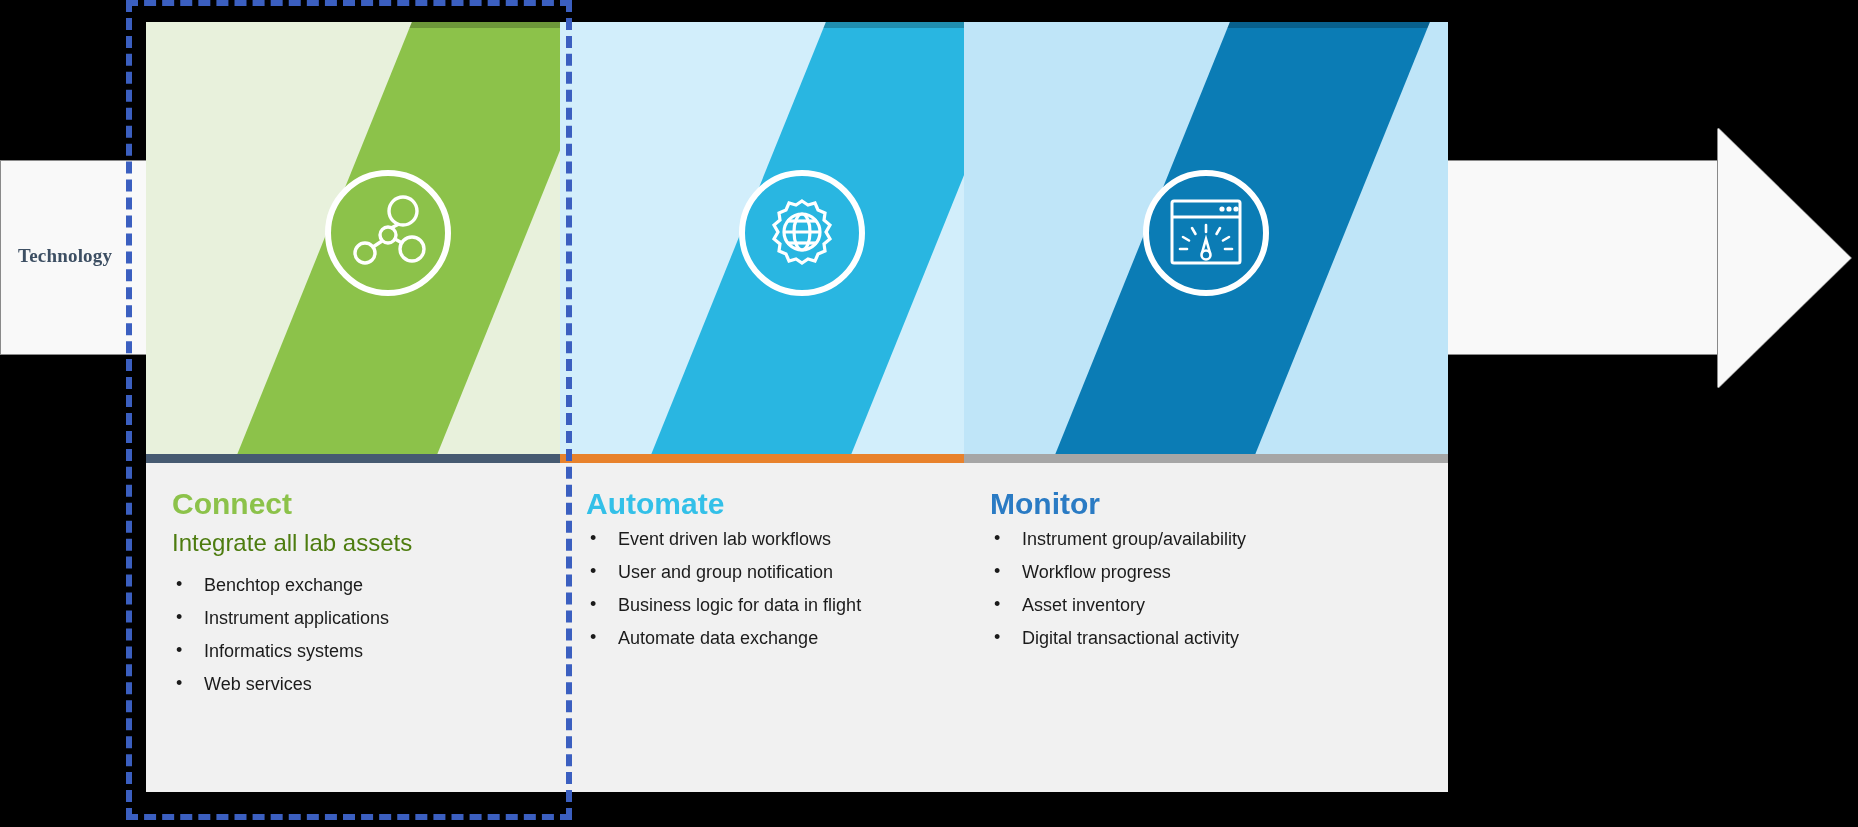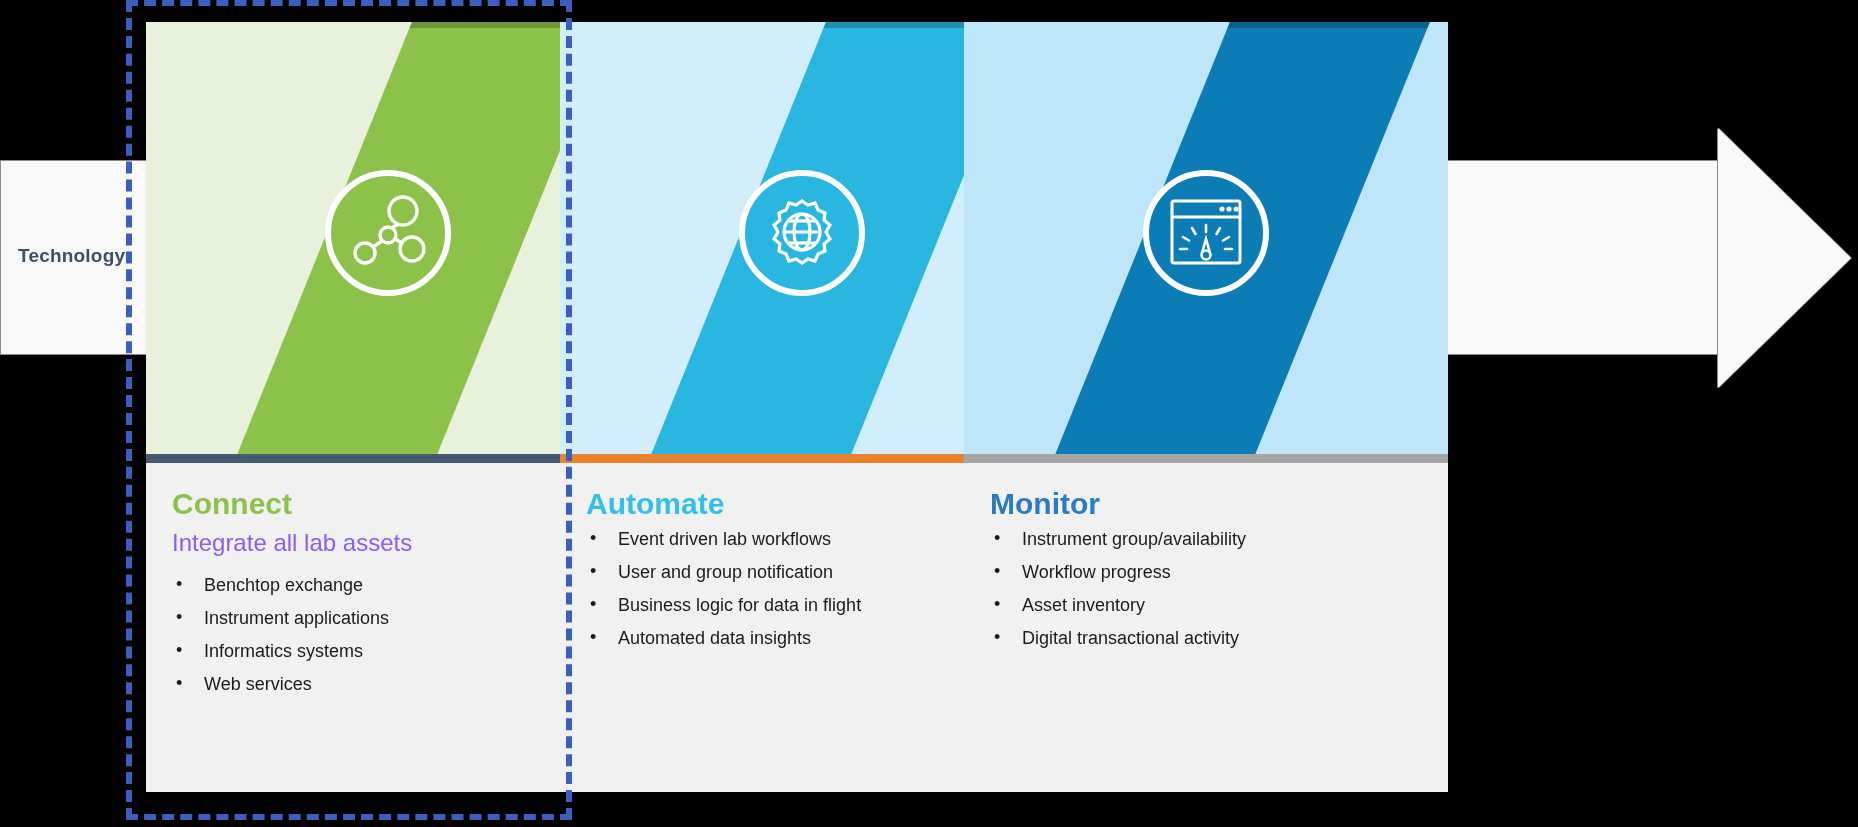--- a/index.html
+++ b/index.html
@@ -29,20 +29,21 @@
   .arrow-head::after{
     content:""; position:absolute; left:-133px; top:-130px; width:0; height:0;
     border-top: 130px solid transparent;
     border-bottom: 130px solid transparent;
     border-left: 133px solid transparent;
   }
   .band-label {
     position: absolute; left: 18px; top: 245px; z-index: 6;
     font-size: 19px; font-weight: bold; color: #3d4f63;
     letter-spacing: .2px;
+    font-family: Liberation Serif, serif;
   }
 
   
   .card { position: absolute; top: 22px; width: 484px; height: 770px; z-index: 3; }
   .card.c1 { left: 146px; }
   .card.c2 { left: 560px; }
   .card.c3 { left: 964px; }
 
   .card-top { position: relative; height: 432px; overflow: hidden; }
   .card.c1 .card-top { background: #e8f1dc; }
@@ -72,21 +73,21 @@
   .rule { height: 9px; width: 100%; }
   .card.c1 .rule { background: #465a71; }
   .card.c2 .rule { background: #e8822c; }
   .card.c3 .rule { background: #a6a6a6; }
 
   .card-body { background: #f1f1f1; height: 329px; padding: 24px 0 0 26px; }
   .card-title { font-size: 30px; font-weight: bold; line-height: 1.1; margin-bottom: 9px; }
   .card.c1 .card-title { color: #8cc24a; }
   .card.c2 .card-title { color: #33c0e8; }
   .card.c3 .card-title { color: #2a7bc4; }
-  .card-sub { font-size: 24px; color: #8b5cf6; margin-bottom: 18px; }
+  .card-sub { font-size: 24px; color: #4d7c0f; margin-bottom: 18px; }
 
   .bullets { list-style: none; }
   .bullets li { position: relative; font-size: 18px; color: #1b1b1b; padding-left: 32px; margin-bottom: 12px; }
   .bullets li .dot { position: absolute; left: 4px; top: -1px; font-size: 18px; color: #1b1b1b; }
 
   
   .dashed-focus {
     position: absolute; left: 126px; top: 0px; width: 446px; height: 820px;
     border: 6px dashed #3b5fc0; z-index: 9; pointer-events: none;
   }
@@ -152,21 +153,21 @@
         </svg>
       </div>
     </div>
     <div class="rule"></div>
     <div class="card-body">
       <div class="card-title">Automate</div>
       <ul class="bullets">
         <li><span class="dot">•</span><span>Event driven lab workflows</span></li>
         <li><span class="dot">•</span><span>User and group notification</span></li>
         <li><span class="dot">•</span><span>Business logic for data in flight</span></li>
-        <li><span class="dot">•</span><span>Automated data insights</span></li>
+        <li><span class="dot">•</span><span>Automate data exchange</span></li>
       </ul>
     </div>
   </div>
 
   <div class="card c3">
     <div class="card-top">
       <div class="ribbon">
         <div class="tip-top"></div>
 
       </div>

